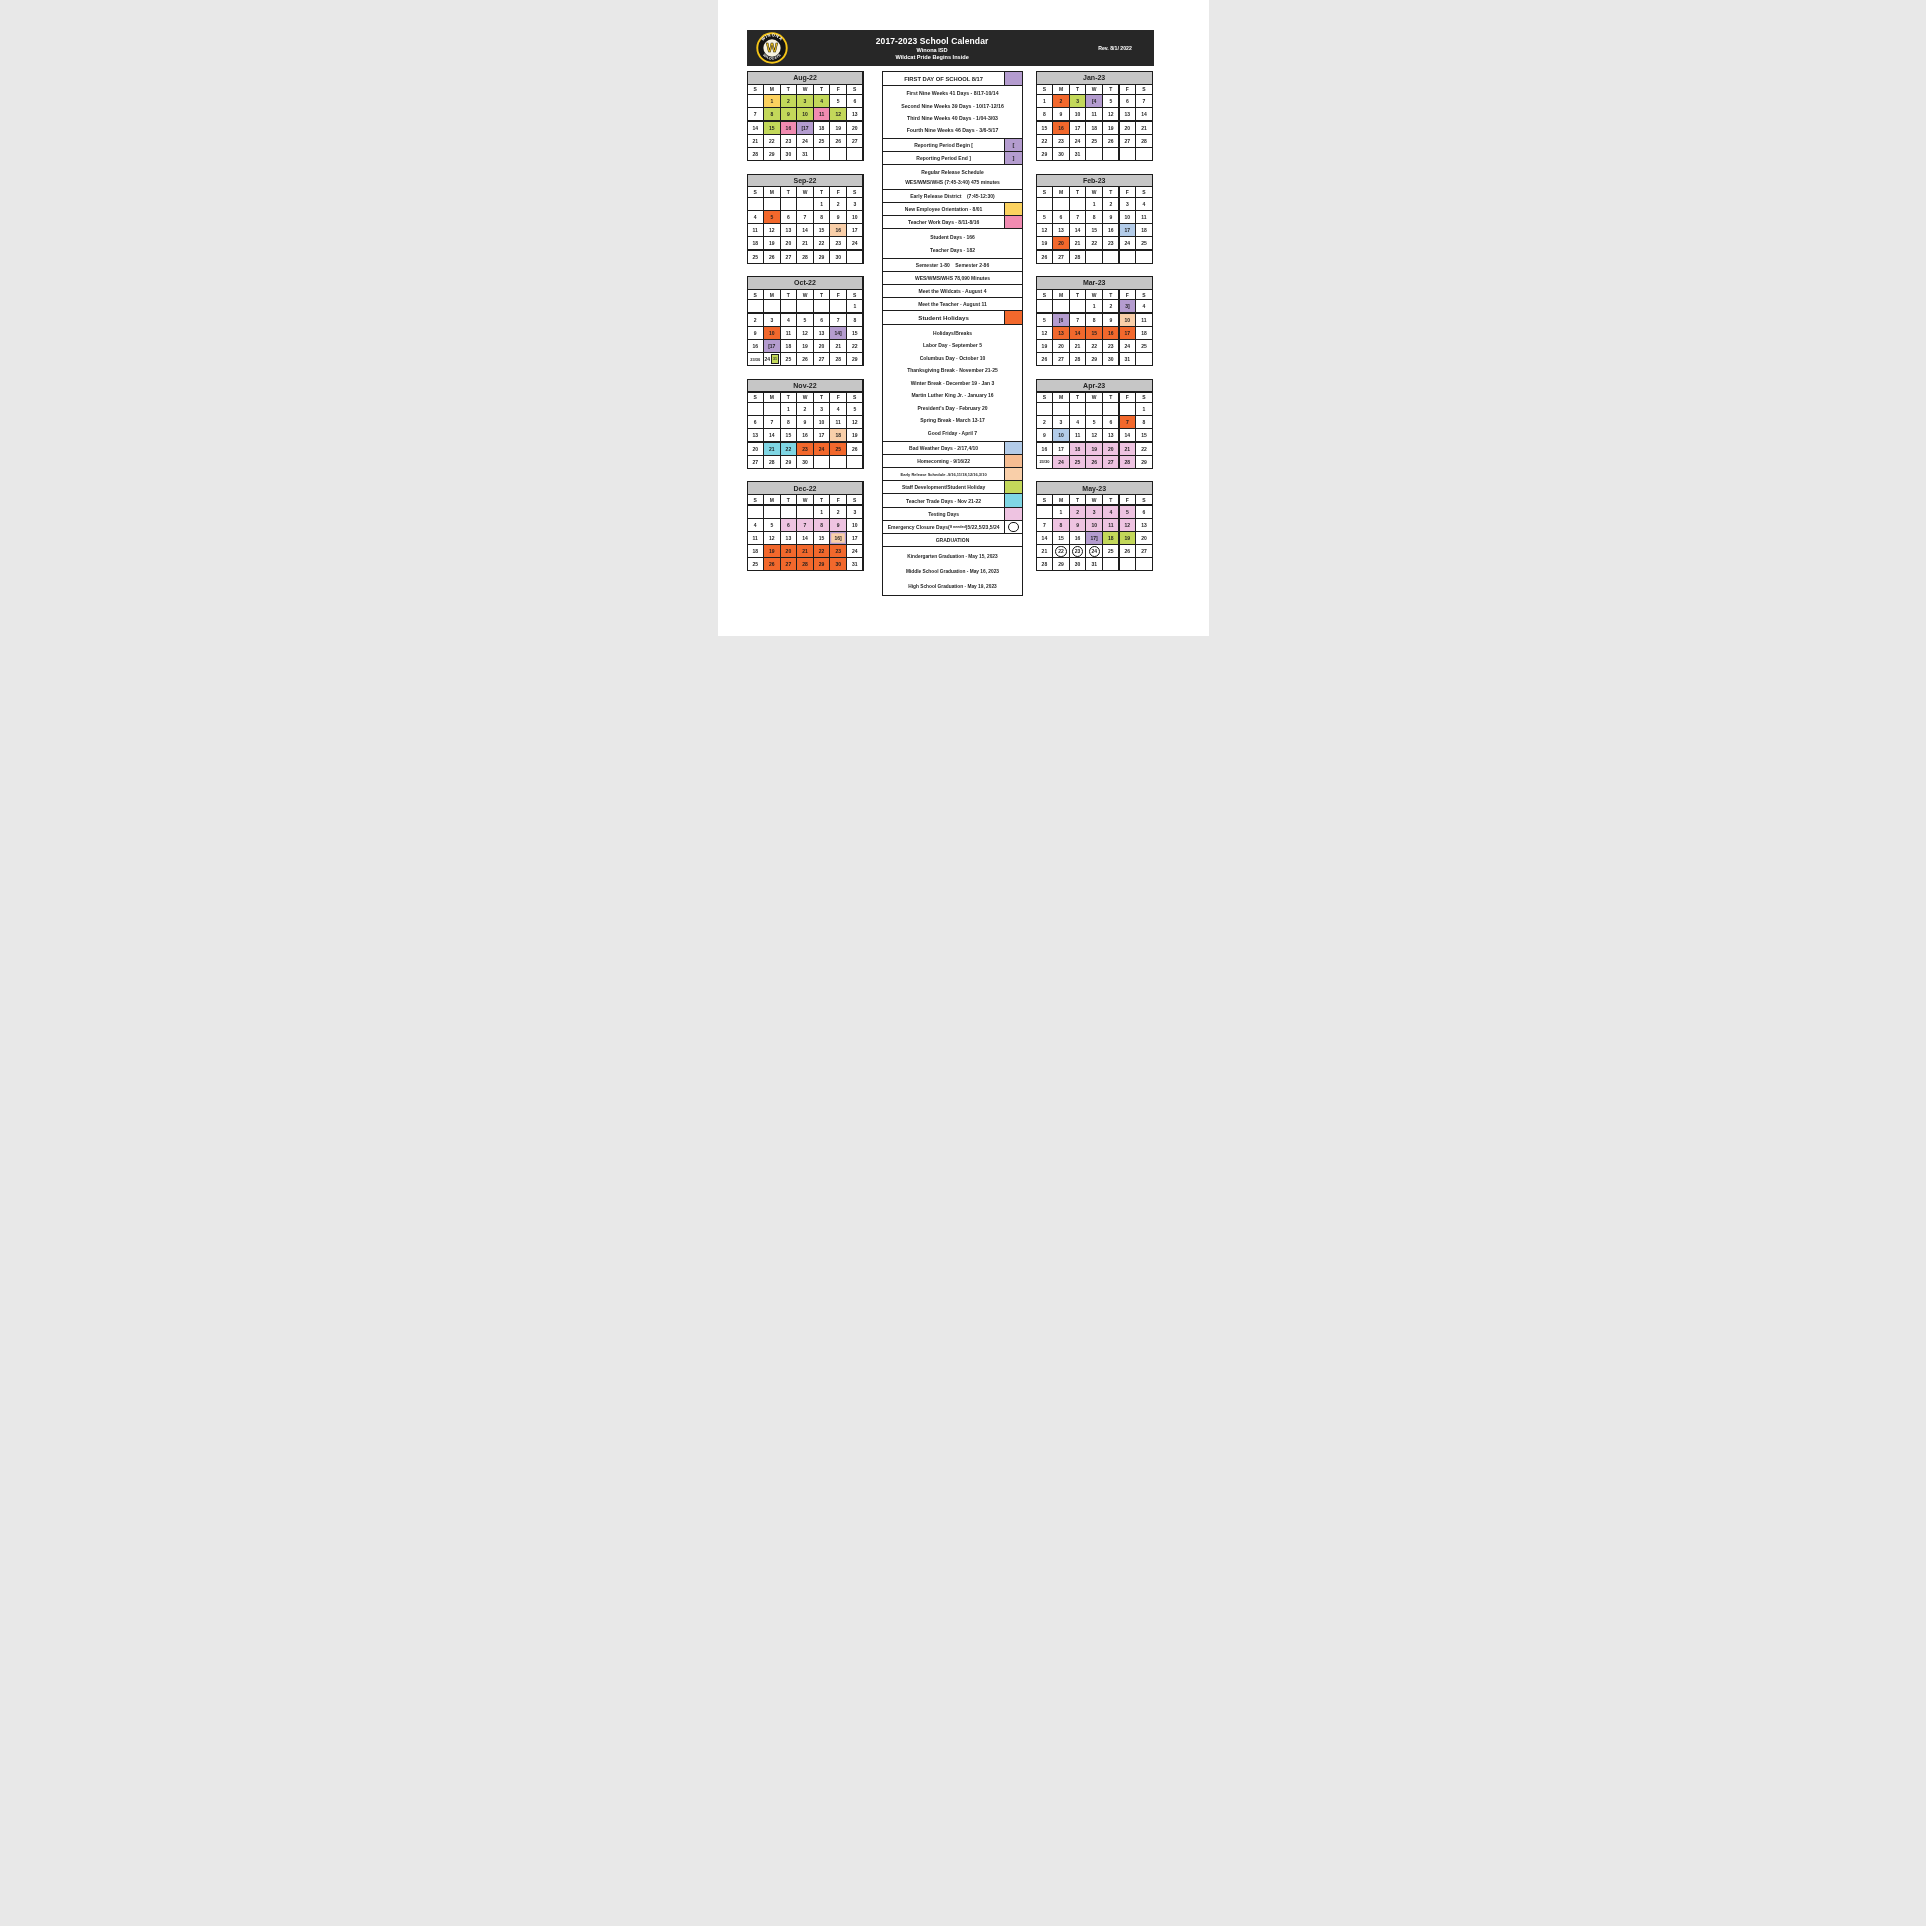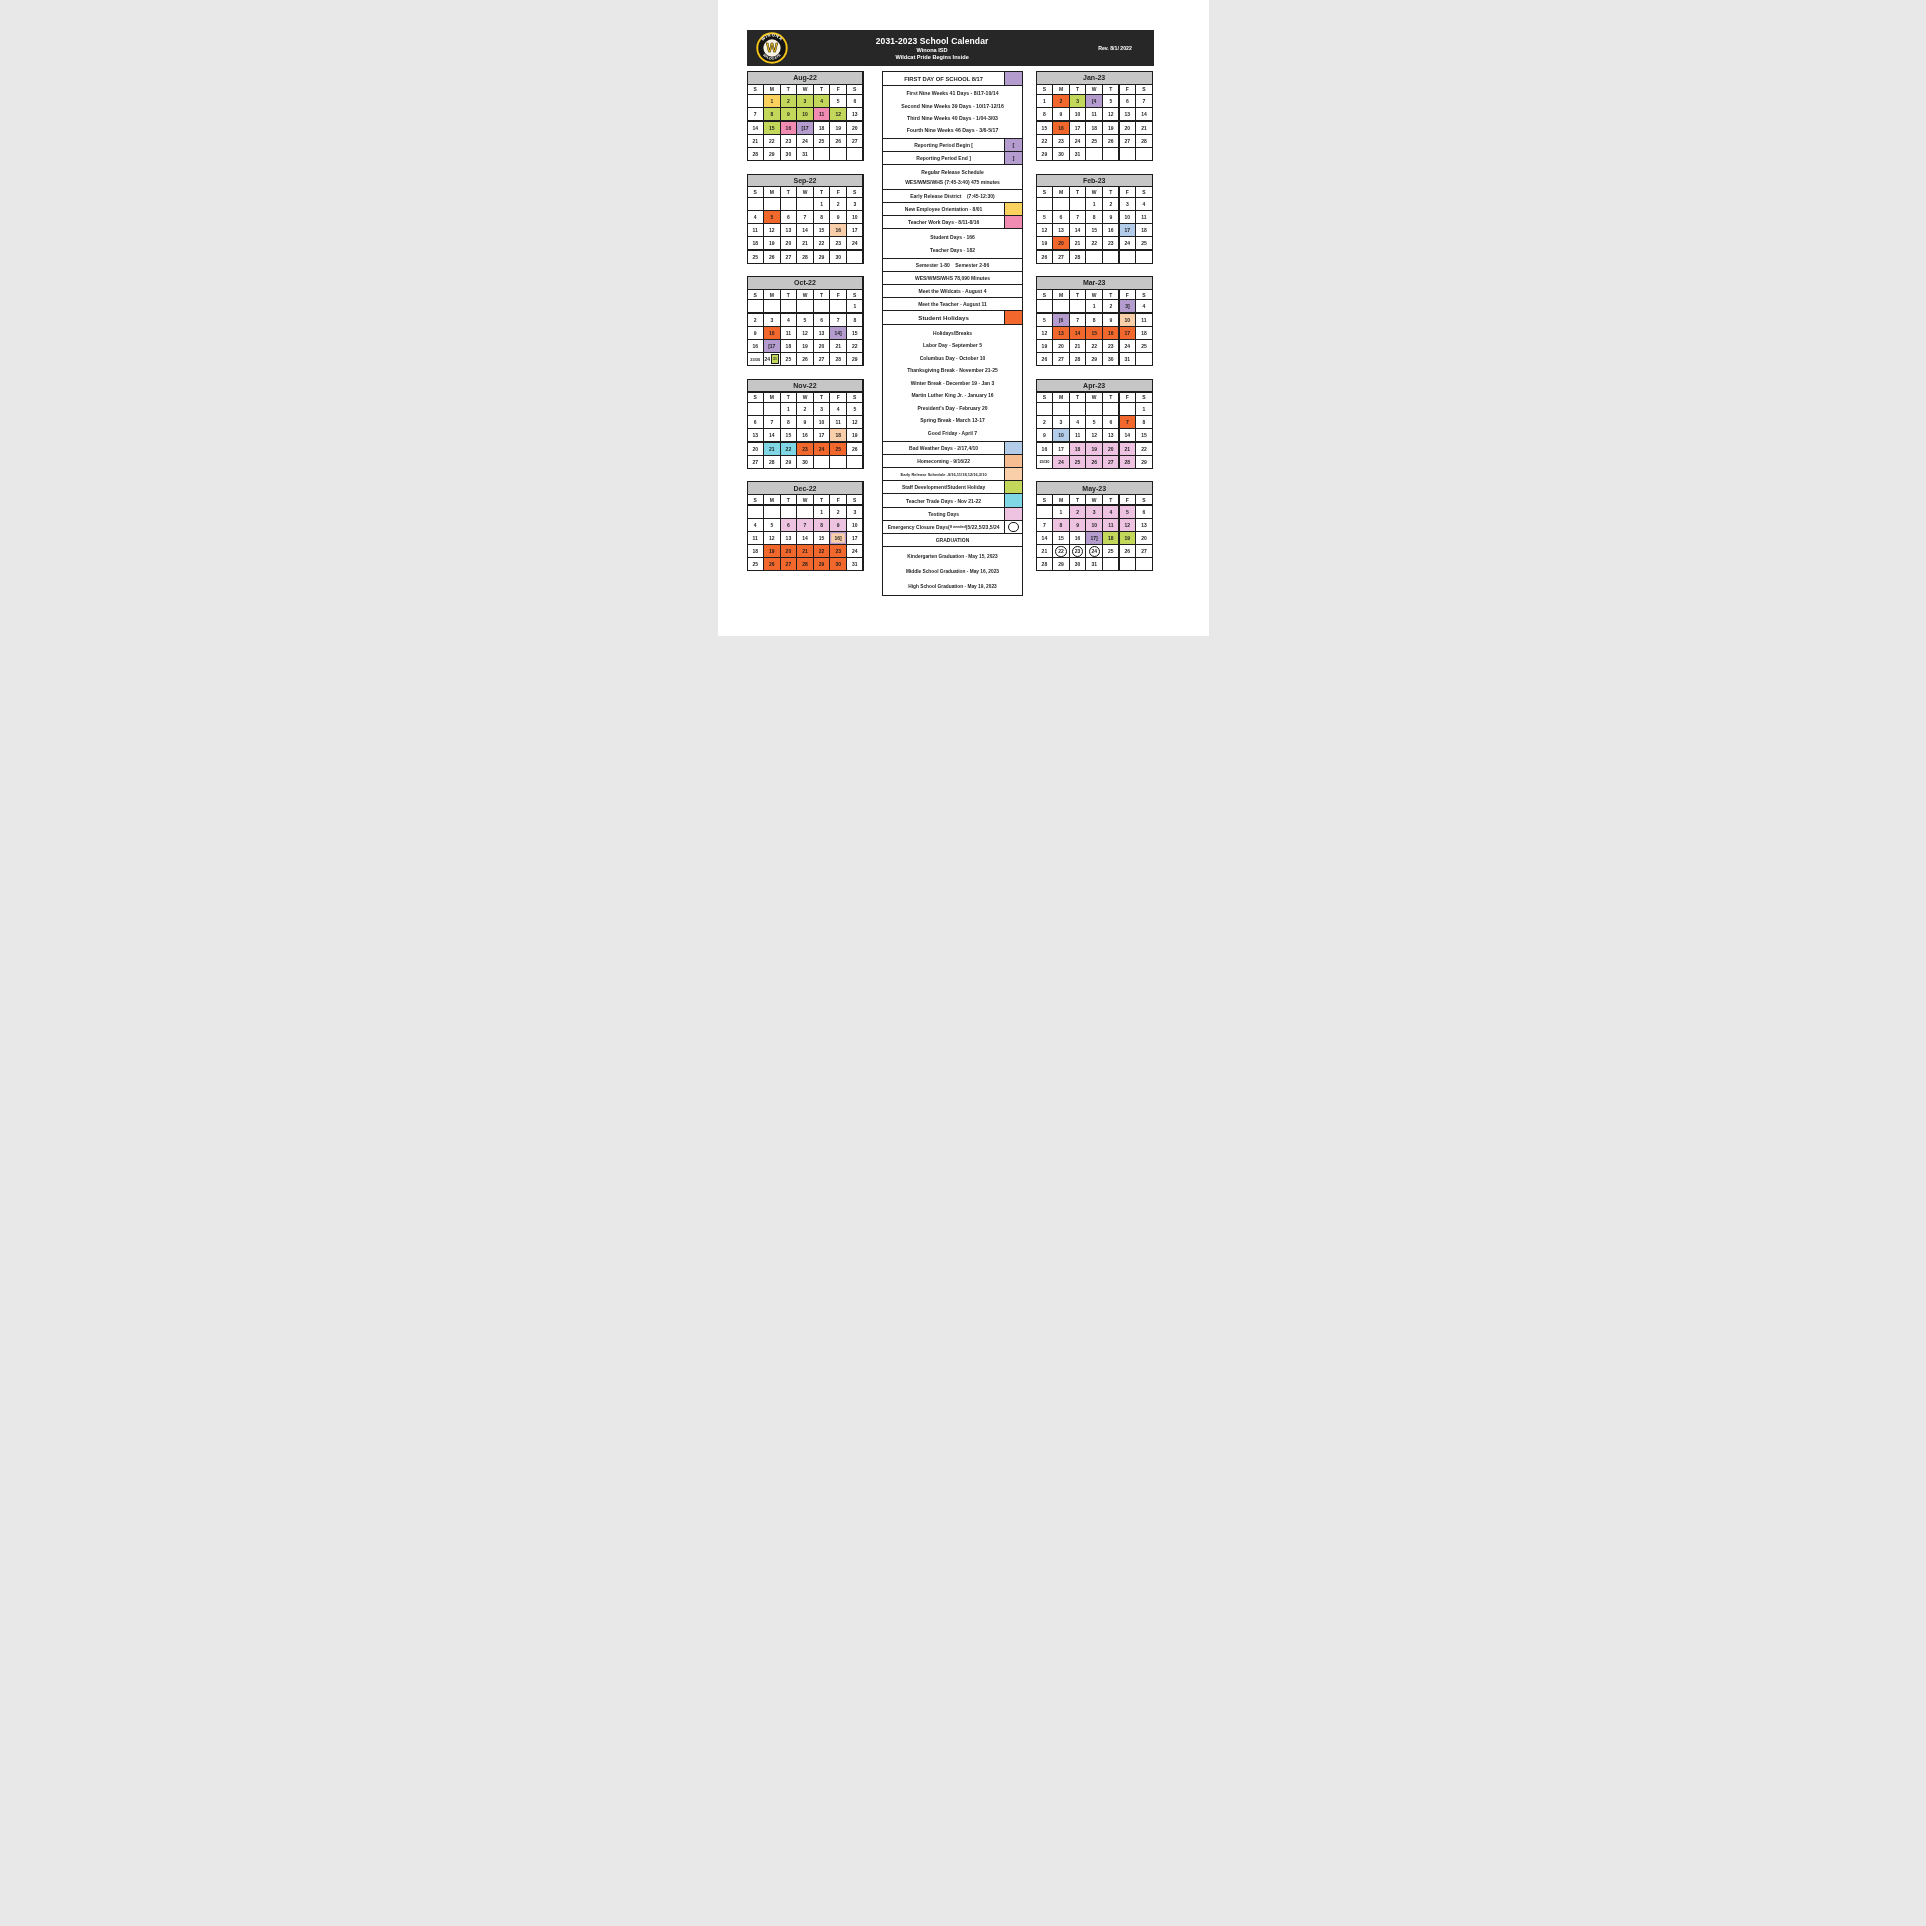--- a/index.html
+++ b/index.html
@@ -68,21 +68,21 @@
       </defs>
       <text font-family="Liberation Sans, sans-serif" font-size="13" font-weight="bold" fill="#ffffff" letter-spacing="2">
         <textPath href="#arcTop" startOffset="50%" text-anchor="middle" data-name="logo-top-text">WINONA</textPath>
       </text>
       <text font-family="Liberation Sans, sans-serif" font-size="11" font-weight="bold" fill="#ffffff" letter-spacing="1">
         <textPath href="#arcBot" startOffset="50%" text-anchor="middle" data-name="logo-bottom-text">WILDCATS</textPath>
       </text>
       <text x="50" y="63" text-anchor="middle" font-family="Liberation Sans, sans-serif" font-size="38" font-weight="bold" fill="#f5c518" stroke="#141414" stroke-width="1.6" data-name="logo-letter">W</text>
     </svg>
     <div class="header-center" data-name="header-titles">
-      <div class="header-title" data-name="page-title">2031-2023 School Calendar</div>
+      <div class="header-title" data-name="page-title">2017-2023 School Calendar</div>
       <div class="header-sub" data-name="district-name">Winona ISD</div>
       <div class="header-sub" data-name="district-motto">Wildcat Pride Begins Inside</div>
     </div>
     <div class="header-rev" data-name="revision-date">Rev. 8/1/ 2022</div>
   </div>
 
   <div class="layout" data-name="calendar-layout">
     <div class="col-months" data-name="left-month-column">
         <div class="cal" data-name="month-aug-22">
           <div class="cal-title" data-name="month-title">Aug-22</div>

